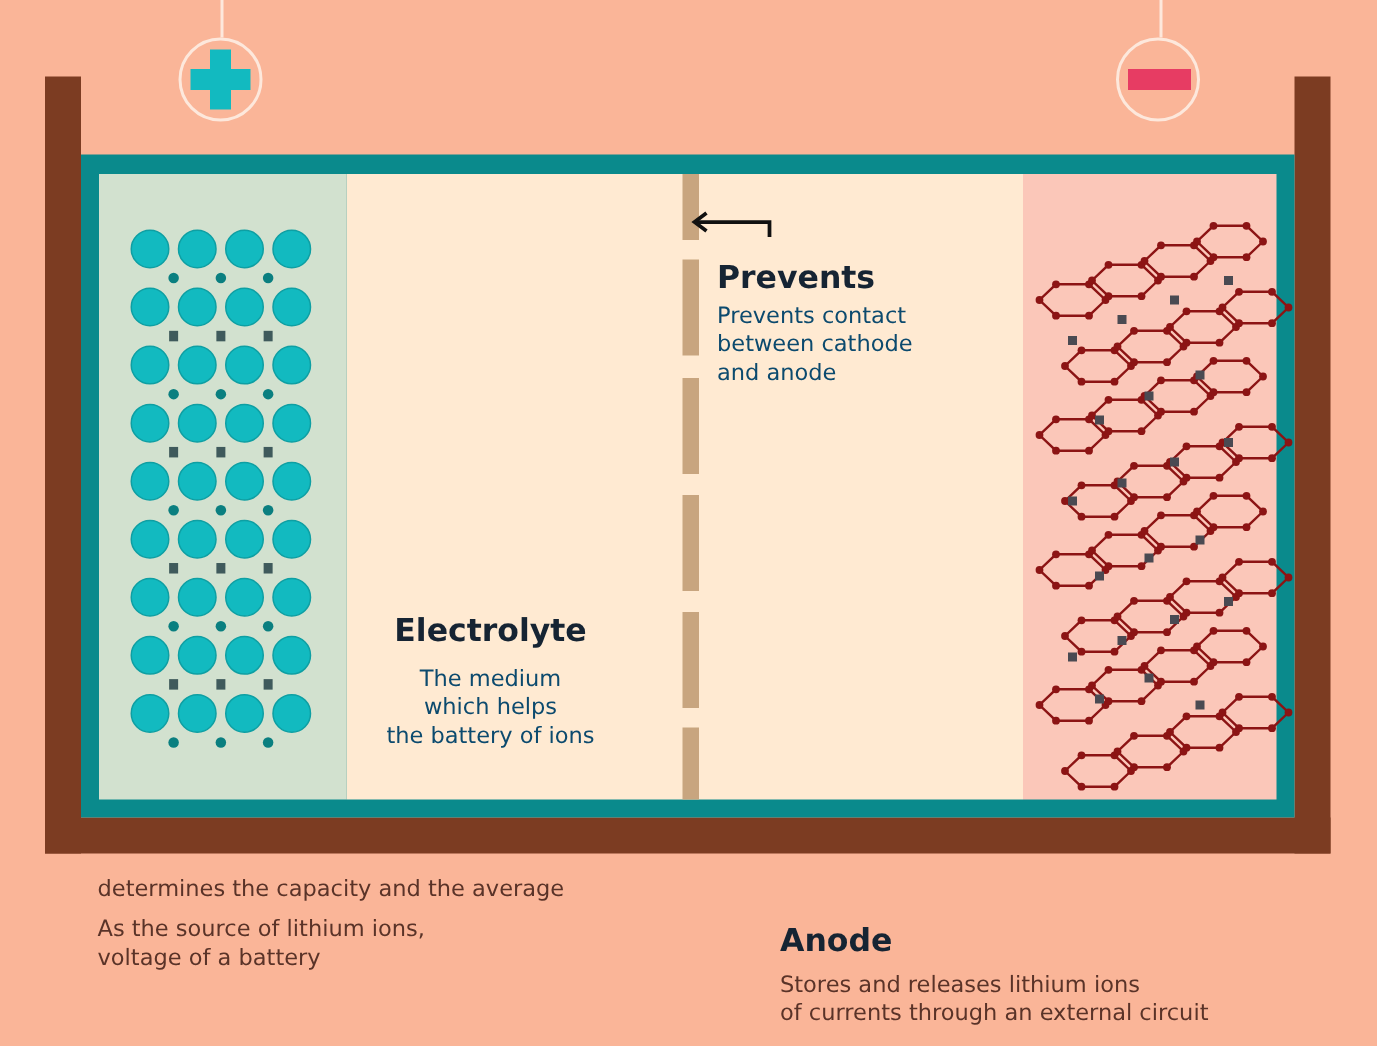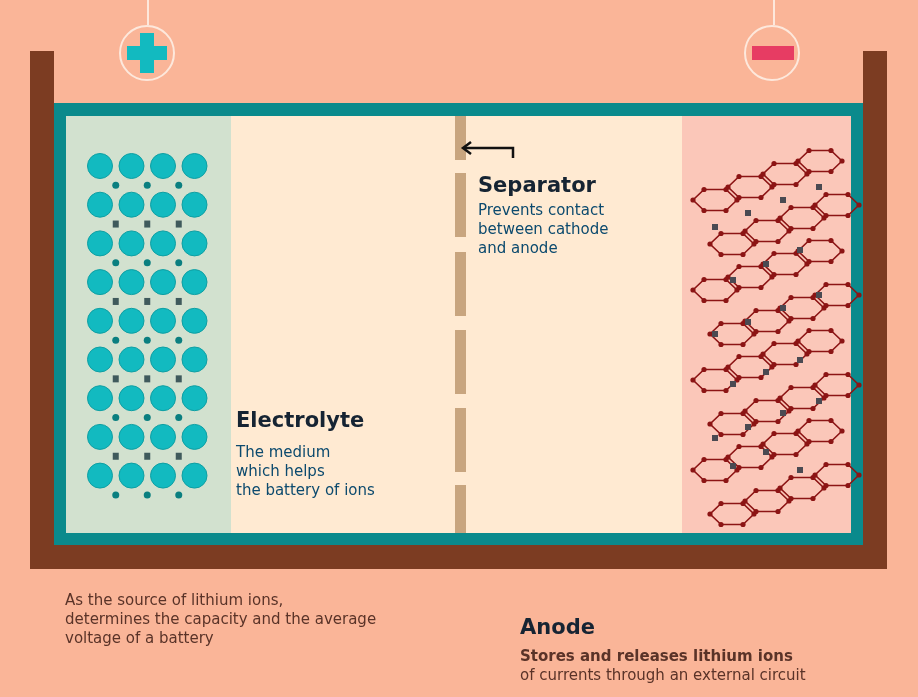--- a/index.html
+++ b/index.html
@@ -33,21 +33,21 @@
   .sep-dash { position: absolute; left: 455px; width: 11px; background: #c8a57f; }
 
   .title {
     font-weight: bold; color: #162433; font-size: 21px; line-height: 24px;
     font-family: "DejaVu Sans", sans-serif;
   }
   .desc { color: #0c4a6e; font-size: 15px; line-height: 19px; }
   .desc-dark { color: #5a3328; font-size: 15px; line-height: 19px; }
 
   .label-separator { left: 478px; top: 173px; }
-  .label-electrolyte { left: 236px; top: 408px; width: 202px; text-align: left; }
+  .label-electrolyte { left: 226px; top: 408px; width: 202px; text-align: center; }
   .label-cathode { left: 65px; top: 583px; }
   .label-anode { left: 520px; top: 615px; width: 338px; text-align: left; }
 
   svg { position: absolute; overflow: visible; }
 </style>
 </head>
 <body>
 
 <div class="wire" style="left:147px; top:0; height:25px;"></div>
 <div class="terminal" style="left:119px; top:25px;">
@@ -390,36 +390,36 @@
   <div class="sep-dash" style="top:408px; height:64px;"></div>
   <div class="sep-dash" style="top:485px; height:48px;"></div>
 </div>
 
 <svg style="left:460px; top:140px;" width="60" height="22">
   <polyline points="53,18 53,8 4,8" fill="none" stroke="#111" stroke-width="2.5"></polyline>
   <polyline points="11,2 3,8 11,14" fill="none" stroke="#111" stroke-width="2.5"></polyline>
 </svg>
 
 <div class="abs label-separator">
-  <div class="title">Separator</div>
+  <div class="title">Prevents</div>
   <div class="desc" style="margin-top:4px;">Prevents contact</div>
   <div class="desc">between cathode</div>
   <div class="desc">and anode</div>
 </div>
 
 <div class="abs label-electrolyte">
   <div class="title">Electrolyte</div>
   <div class="desc" style="margin-top:11px;">The medium</div>
   <div class="desc">which helps</div>
   <div class="desc">the battery of ions</div>
 </div>
 
 <div class="abs label-cathode">
+  <div class="desc-dark">determines the capacity and the average</div>
   <div class="desc-dark" style="margin-top:8px;">As the source of lithium ions,</div>
-  <div class="desc-dark">determines the capacity and the average</div>
   <div class="desc-dark">voltage of a battery</div>
 </div>
 
 <div class="abs label-anode">
   <div class="title">Anode</div>
-  <div class="desc-dark" style="margin-top:8px;font-weight:bold;">Stores and releases lithium ions</div>
+  <div class="desc-dark" style="margin-top:8px;">Stores and releases lithium ions</div>
   <div class="desc-dark">of currents through an external circuit</div>
 </div>
 
 </body></html>

